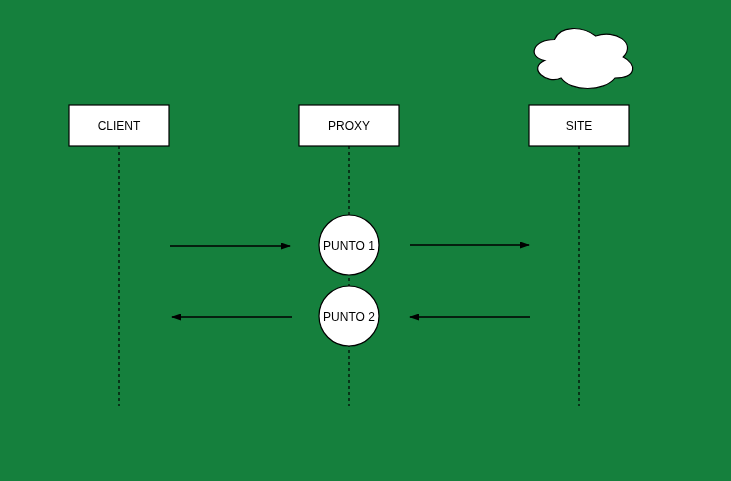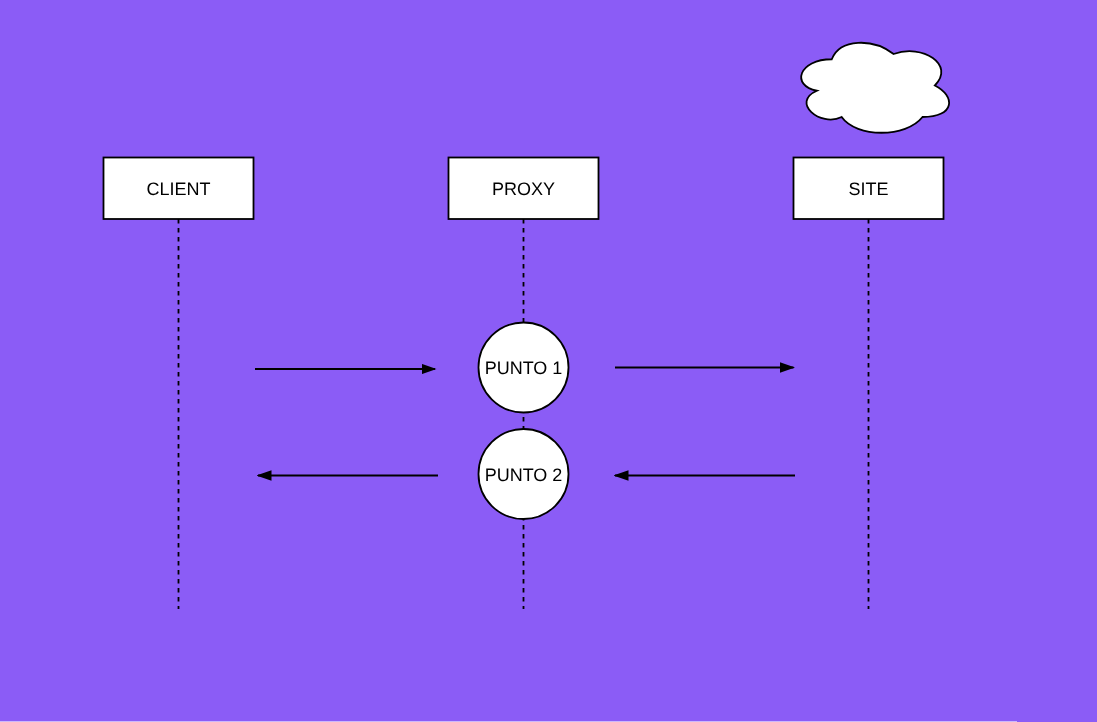--- a/index.html
+++ b/index.html
@@ -4,21 +4,21 @@
 <style>
   html, body {
     margin: 0;
     padding: 0;
     background: #ffffff;
   }
   .canvas-wrap {
     position: relative;
     width: 731px;
     height: 481px;
-    background: #8b5cf6;
+    background: #15803d;
     overflow: hidden;
     font-family: "Liberation Sans", sans-serif;
   }
   svg text {
     font-family: "Liberation Sans", sans-serif;
     font-size: 12px;
     fill: #000000;
   }
   .shape {
     fill: #ffffff;

